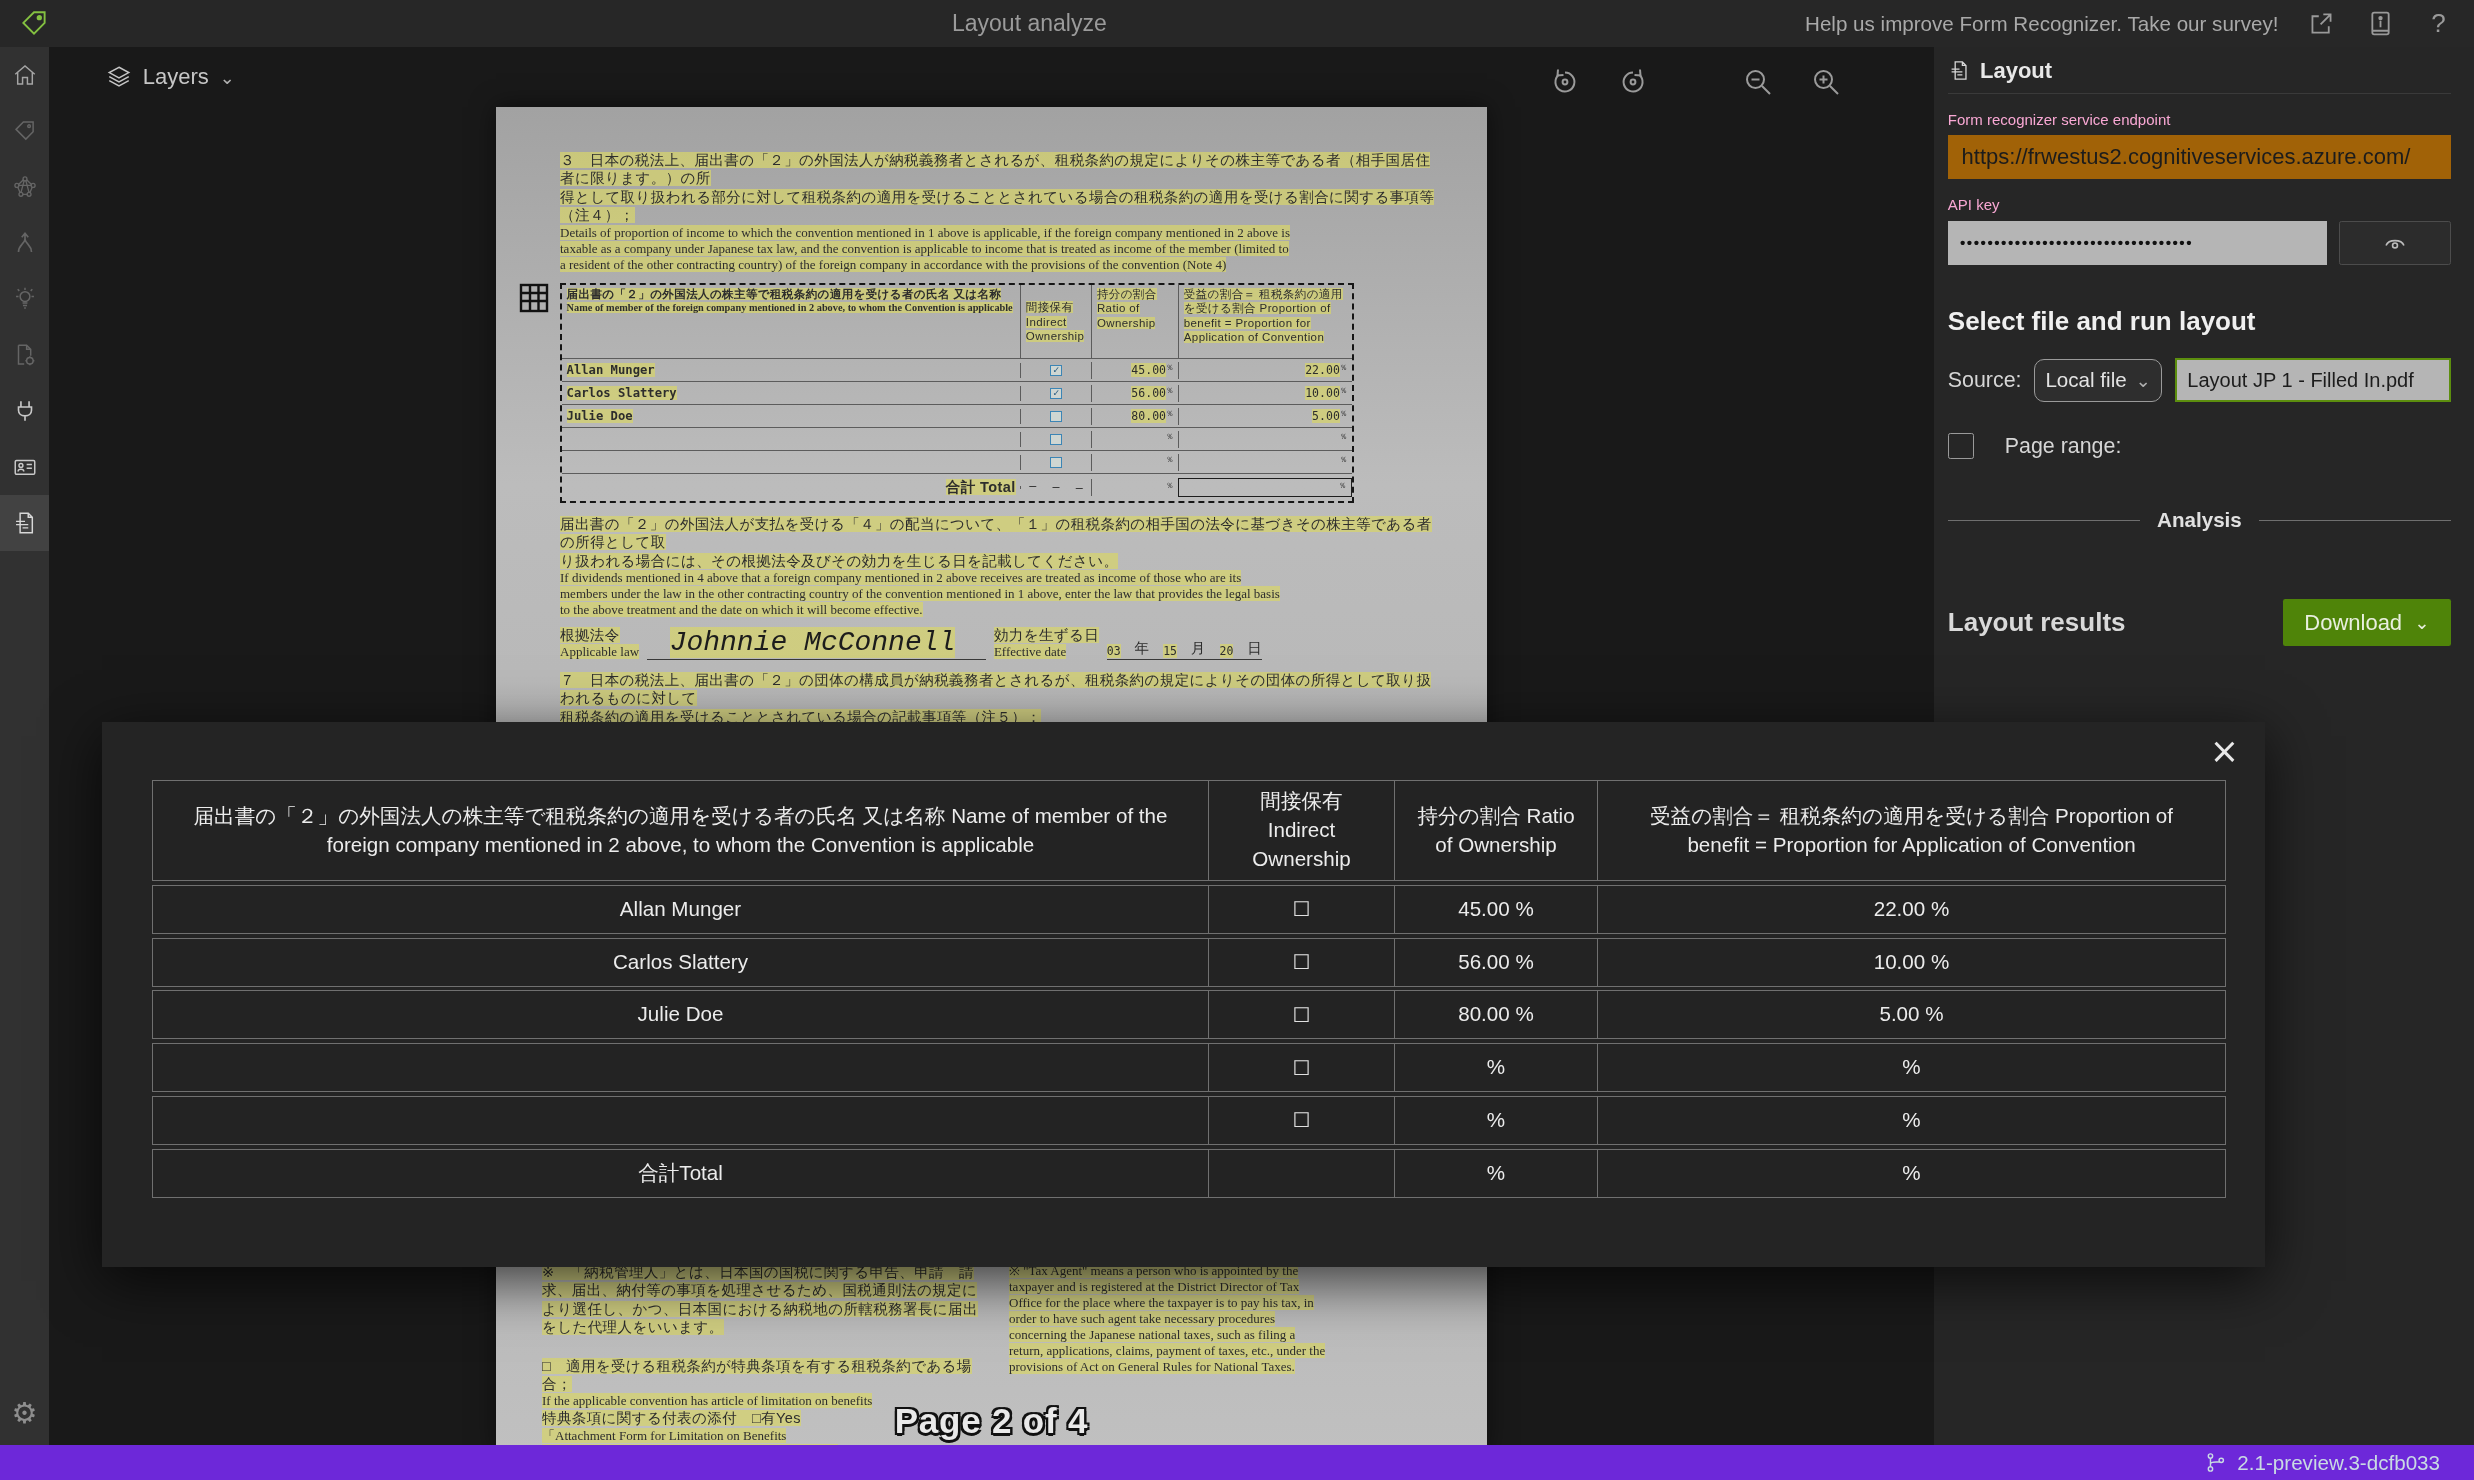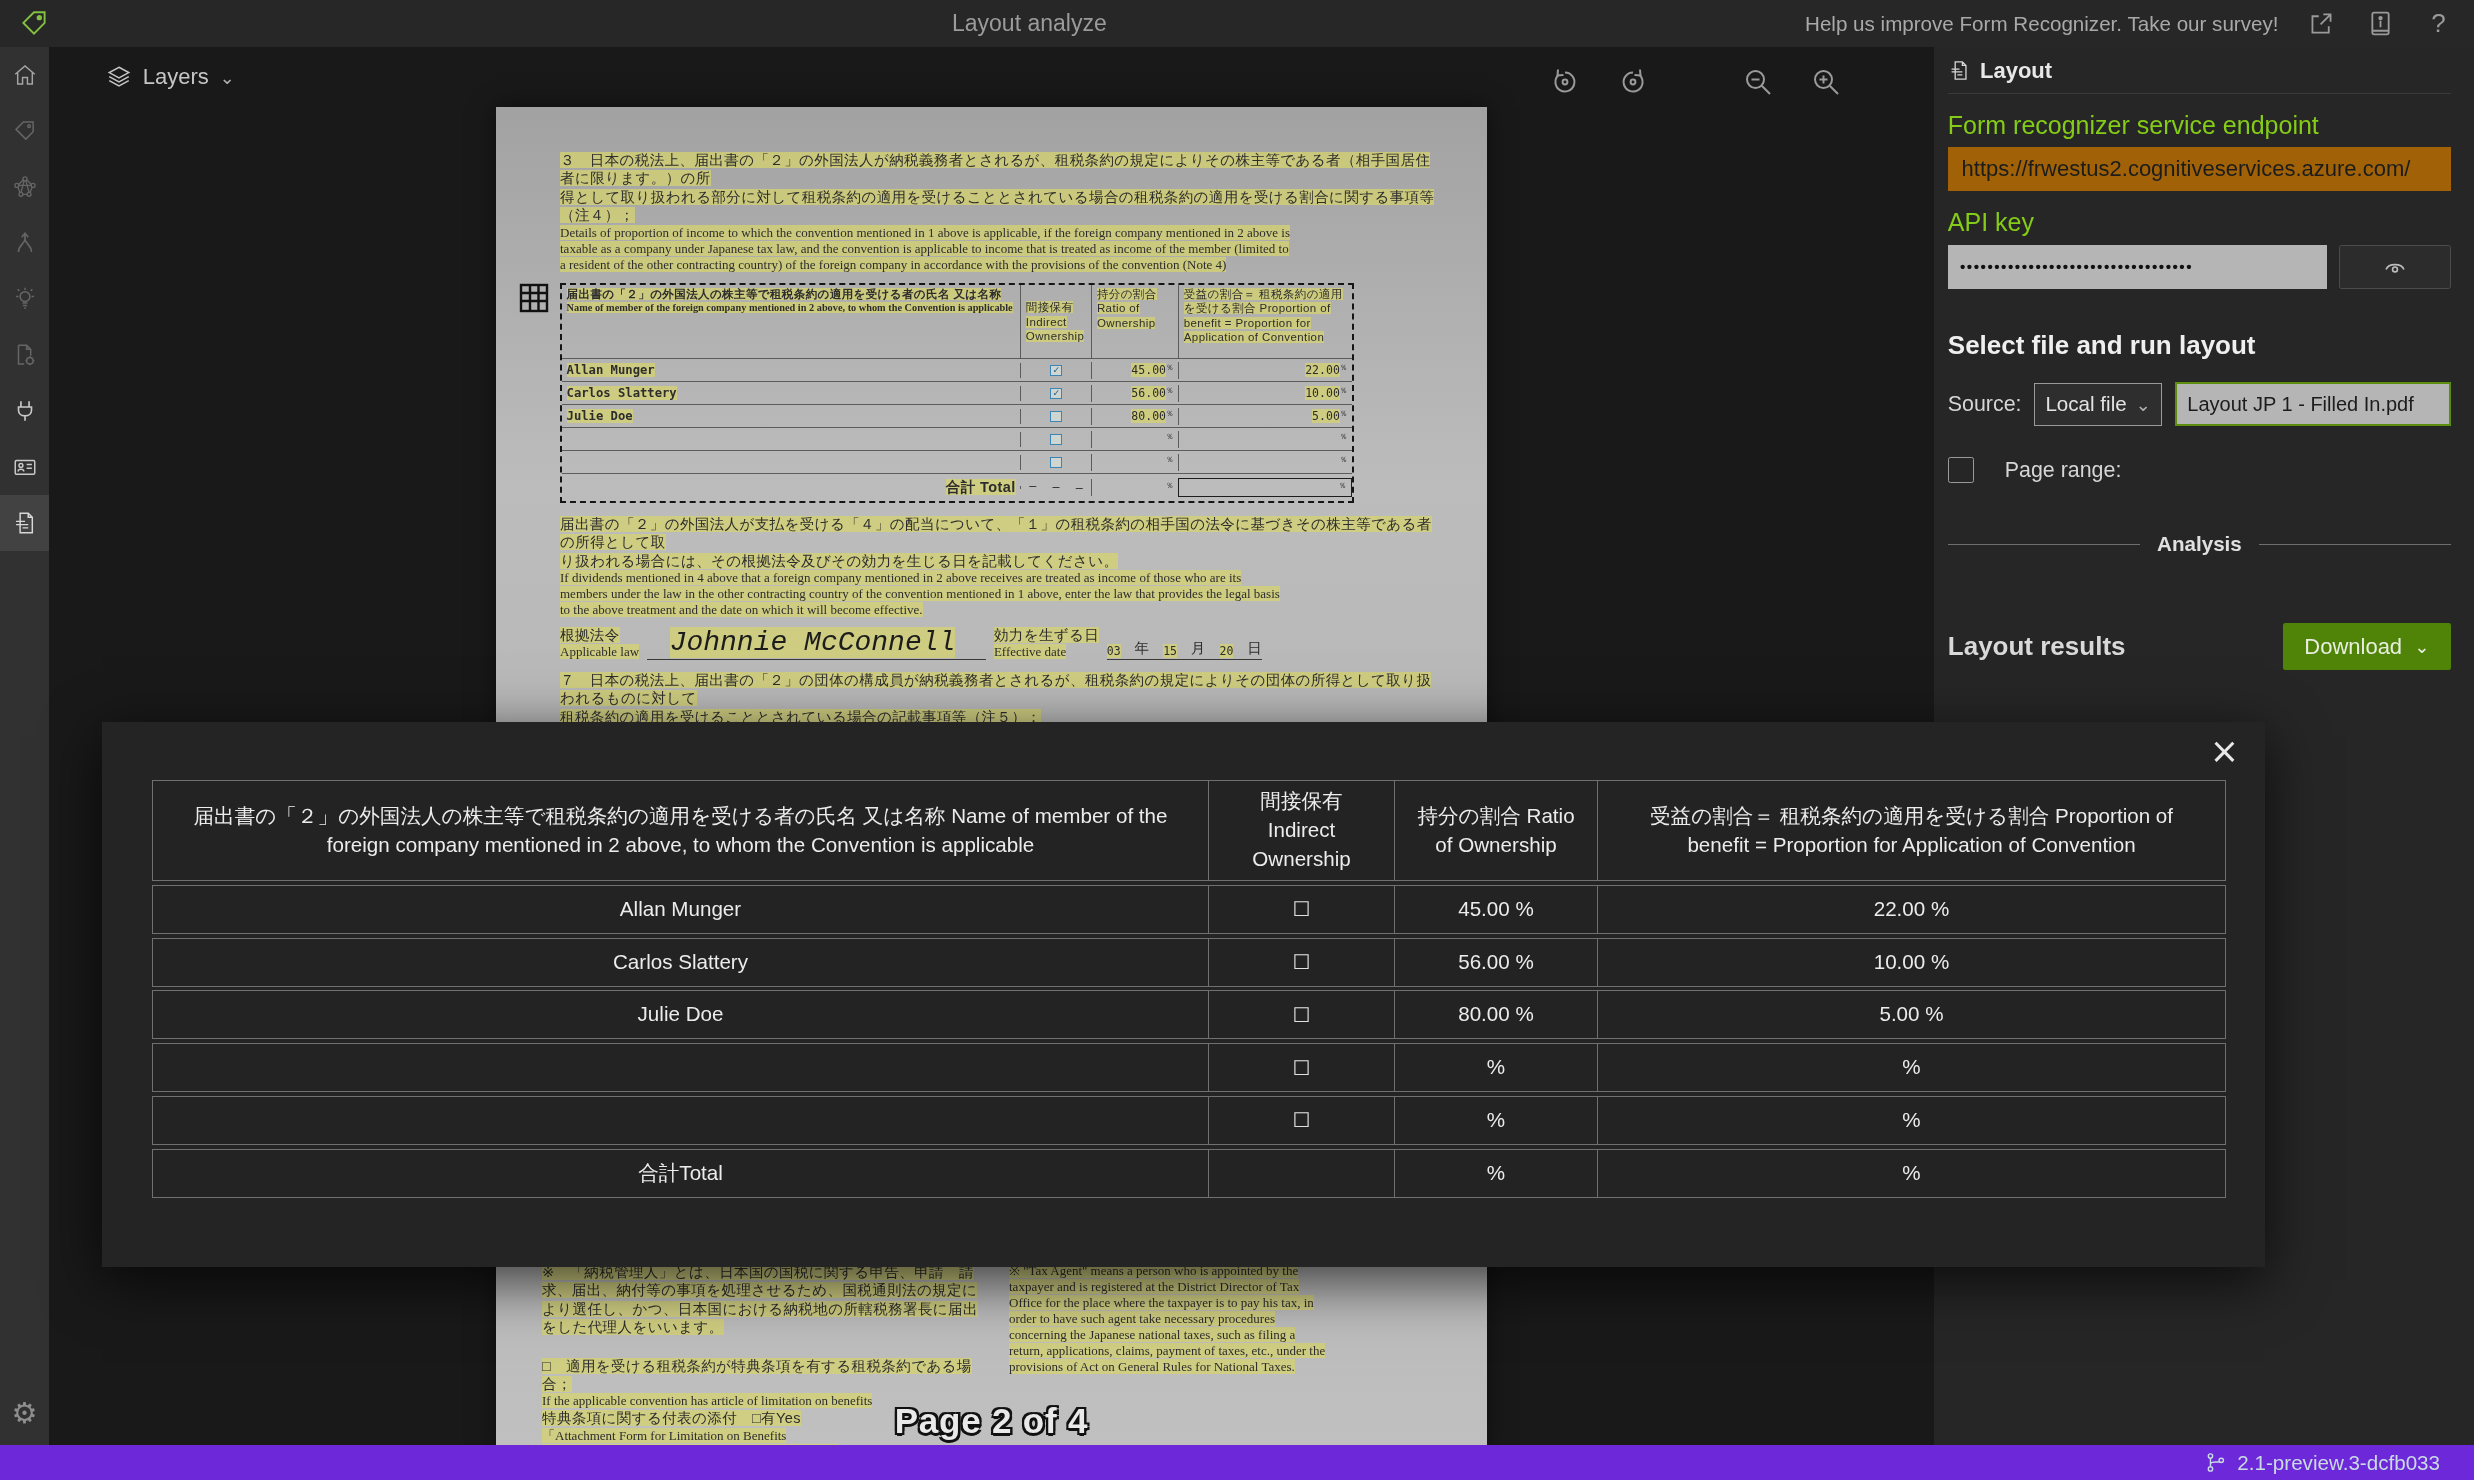--- a/index.html
+++ b/index.html
@@ -69,32 +69,32 @@
   .db-col { flex:1; }
   .stamp { position:absolute; left:50%; top:1294px; transform:translateX(-50%); font-size:35px; font-weight:bold;
     color:#e9e9e9; white-space:nowrap; letter-spacing:0.8px;
     text-shadow:-2.3px -2.3px 0 #111,2.3px -2.3px 0 #111,-2.3px 2.3px 0 #111,2.3px 2.3px 0 #111,0 3.1px 0 #111; }
 
   
   .rpanel { position:absolute; top:47px; right:0; width:540px; bottom:35px; background:#262626; z-index:16;
     padding:10.7px 23px 0 13.8px; color:#d6d6d6; }
   .rp-head { display:flex; align-items:center; gap:9.2px; font-size:22px; font-weight:bold; color:#e8e8e8;
     padding-bottom:9.2px; border-bottom:0.8px solid #3a3a3a; }
-  .rp-label { font-size:25px; color:#84cc16; margin:17px 0 7.6px 0; }
+  .rp-label { font-size:15px; color:#f9a8d4; margin:17px 0 7.6px 0; }
   .tinput { width:503px; height:44px; background:#a16207; color:#1c1c1c; border:none; font-size:22px;
     padding:0 13.8px; font-family:"Liberation Sans",sans-serif; }
   .keyrow { display:flex; gap:12.2px; }
   .keyinput { width:379px; height:44px; background:#b5b5b5; border:none; color:#111; font-size:15.3px;
     letter-spacing:1.5px; padding:0 12.2px; font-weight:bold; }
   .eyebtn { width:112px; height:44px; background:#2c2c2c; border:0.8px solid #4c4c4c; border-radius:2.3px;
     display:flex; align-items:center; justify-content:center; color:#bdbdbd; cursor:pointer; }
   .rp-h2 { font-size:26px; font-weight:bold; color:#efefef; margin-top:41px; }
   .srcrow { display:flex; align-items:center; margin-top:21.4px; gap:12.2px; }
   .srclabel { font-size:21.4px; }
-  .dropdown { width:132px; height:43px; background:#2e2e2e; border:0.8px solid #9a9a9a; border-radius:0;
+  .dropdown { width:132px; height:43px; background:#2e2e2e; border:0.8px solid #9a9a9a; border-radius:10px;
     display:flex; align-items:center; justify-content:space-between; padding:0 10.7px; font-size:20.6px;
     color:#e3e3e3; cursor:pointer; }
   .filefield { width:284px; height:44px; background:#b5b5b5; border:2.3px solid #5c8e0e; color:#1c1c1c;
     font-size:20px; display:flex; align-items:center; padding:0 10.7px; white-space:nowrap; overflow:hidden; }
   .pagerange { display:flex; align-items:center; gap:31px; margin-top:31px; }
   .pr-box { width:26px; height:26px; border:1.5px solid #9a9a9a; border-radius:2.3px; background:transparent; cursor:pointer; }
   .pr-label { font-size:21.4px; color:#d6d6d6; }
   .divider { display:flex; align-items:center; margin-top:49px; color:#e0e0e0; font-size:20.6px; font-weight:bold; }
   .divider::before,.divider::after { content:""; flex:1; height:0.8px; background:#6f6f6f; }
   .divider span { margin:0 17px; }

